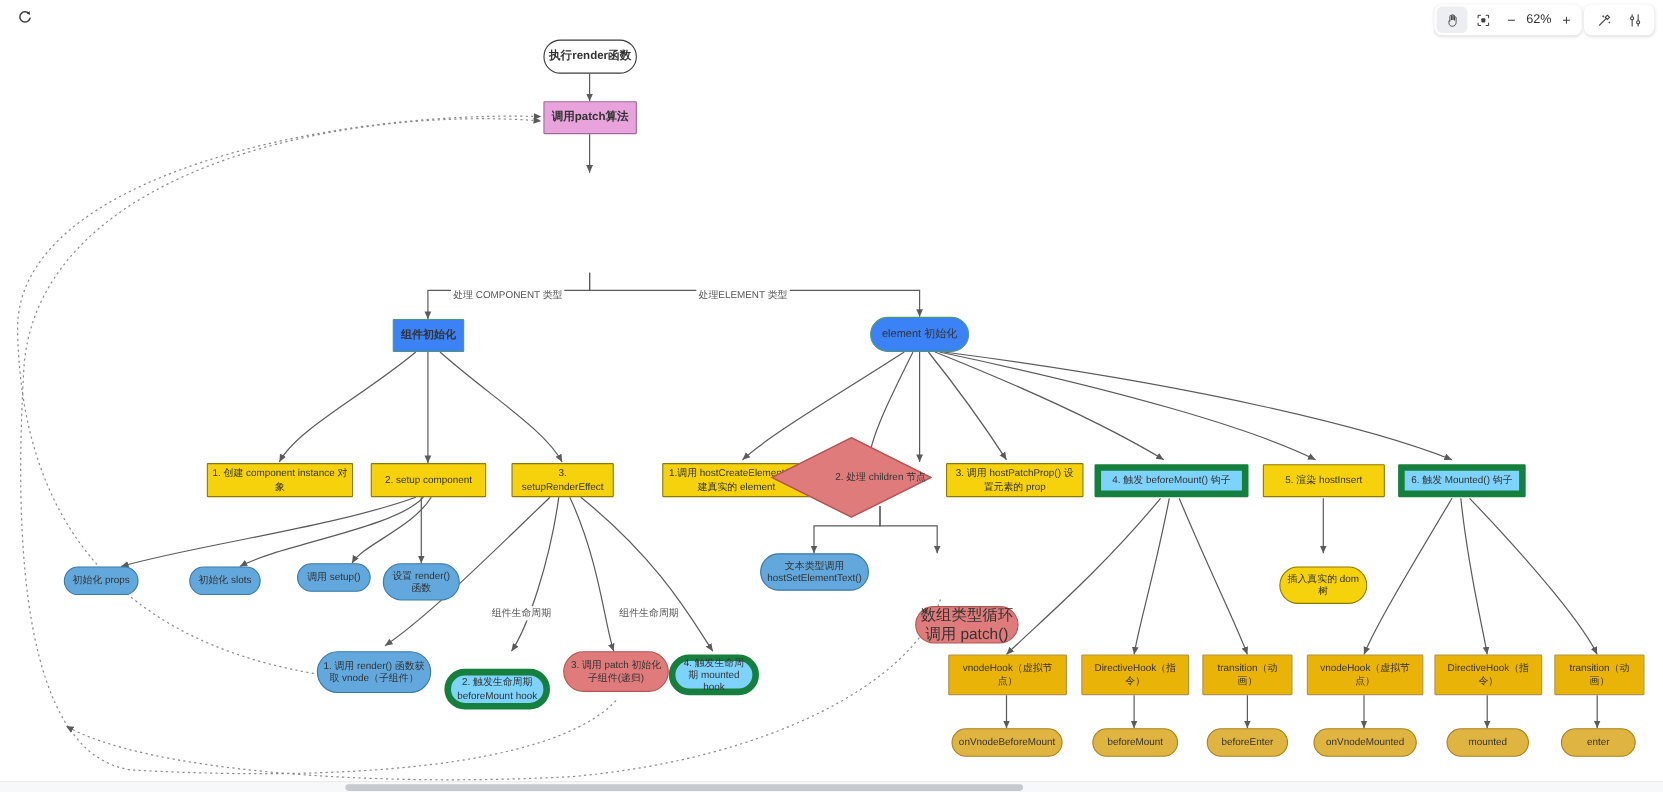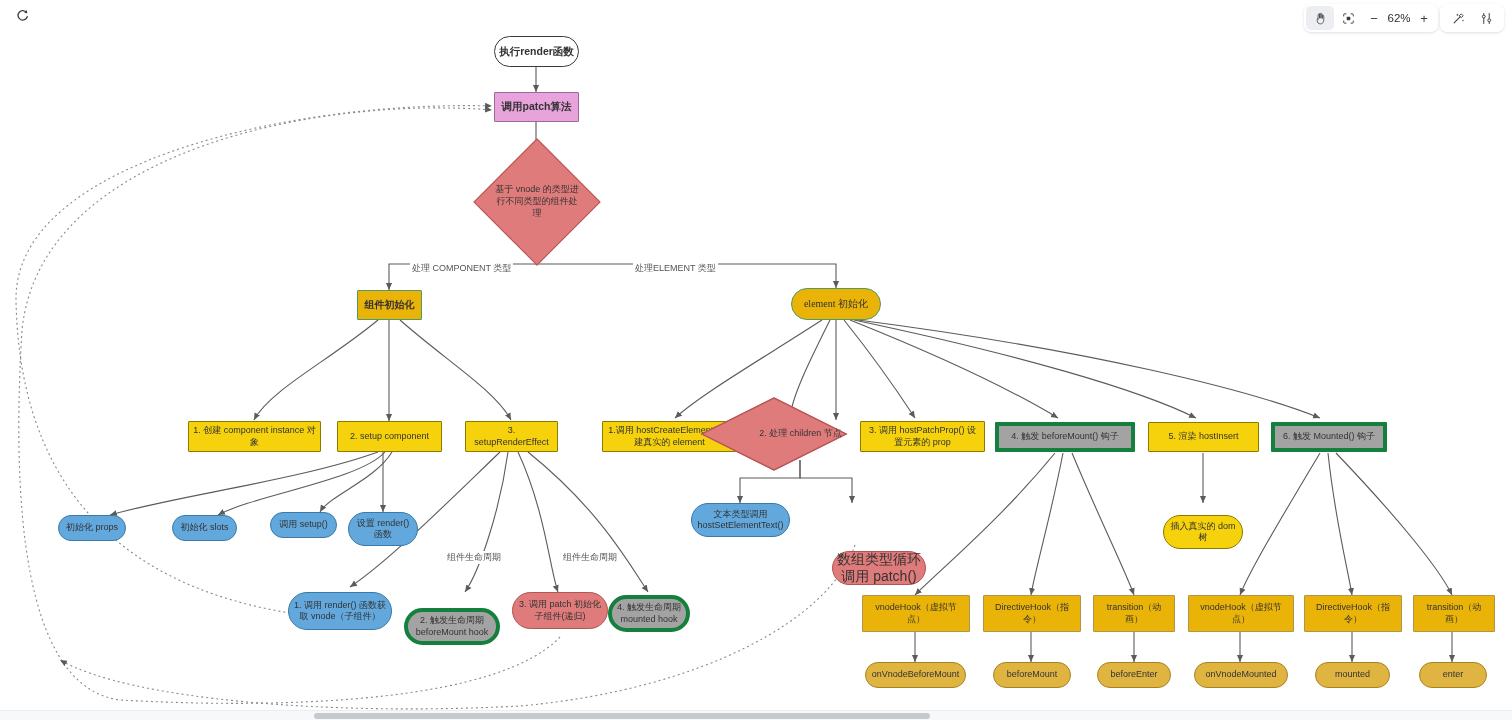--- a/index.html
+++ b/index.html
@@ -41,24 +41,24 @@
   .node span { display: block; width: 100%; }
 
   .n-round  { border-radius: 18px; }
   .n-stadium{ border-radius: 999px; }
   .n-rect   { border-radius: 1px; }
 
   
   .c-white  { background:#ffffff; border:1px solid #3a3a3a; }
   .c-pink   { background:#e8a3dd; border:1px solid #9c6a95; }
   .c-red    { background:#e07b7b; border:1px solid #b35555; }
-  .c-green  { background:#eab308; border:1px solid #4f9a6b;font-family:Liberation Serif, serif; }
+  .c-green  { background:#3b82f6; border:1px solid #4f9a6b; }
   .c-yellow { background:#f5d20c; border:1px solid #8a7a00; }
   .c-blue   { background:#62a8dd; border:1px solid #3a7aa8; }
-  .c-cream  { background:#a3a3a3; border:4px solid #15803d; }
+  .c-cream  { background:#7dd3fc; border:6px solid #15803d; }
   .c-tan    { background:#eab308; border:1px solid #b09350; }
   .c-gold   { background:#e0b441; border:1px solid #a8821f; }
 
   
   .diamond {
     position: absolute;
     z-index: 5;
     display: flex; align-items: center; justify-content: center;
   }
   .diamond .dbody {
@@ -225,26 +225,20 @@
     </svg>
 
     <div class="node n-round c-white" style="left:494px; top:36px; width:85px; height:31px; font-size:10.5px; font-weight:700;">
       <span>执行render函数</span>
     </div>
 
     <div class="node n-rect c-pink" style="left:494px; top:92px; width:85px; height:30px; font-size:10.5px; font-weight:700;">
       <span>调用patch算法</span>
     </div>
 
-    <div class="diamond" style="left:492px; top:157px; width:90px; height:90px;">
-      <div class="dbody"></div>
-      <div class="dtext" style="font-size:9px;">
-        <span>基于 vnode 的类型进行不同类型的组件处理</span>
-      </div>
-    </div>
 
     <div class="edge-label" style="left:410px; top:262px;">
       <span>处理 COMPONENT 类型</span>
     </div>
     <div class="edge-label" style="left:633px; top:262px;">
       <span>处理ELEMENT 类型</span>
     </div>
 
     <div class="node n-rect c-green" style="left:357px; top:290px; width:65px; height:30px; font-size:10px; font-weight:700;">
       <span>组件初始化</span>

